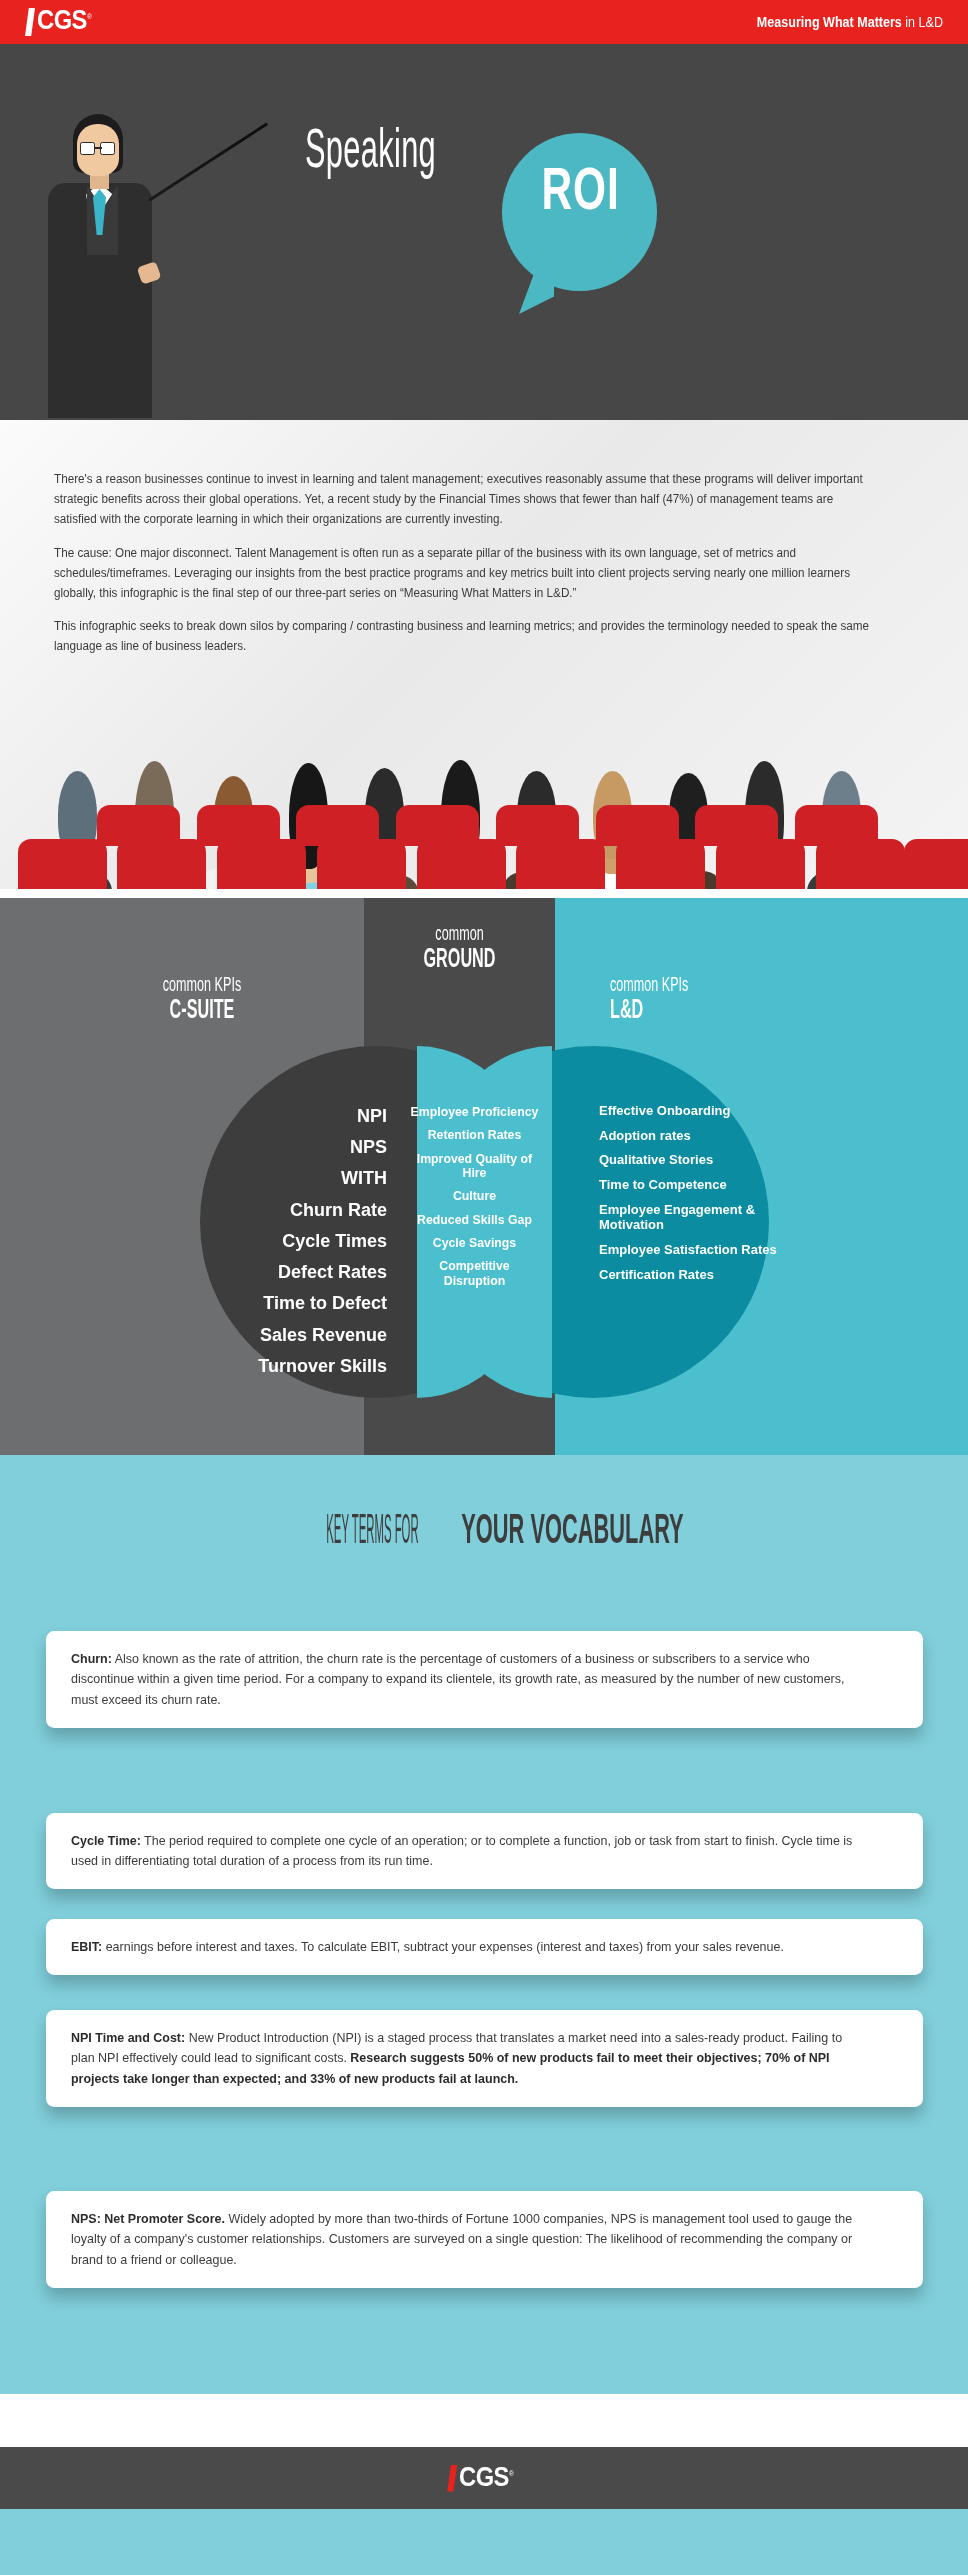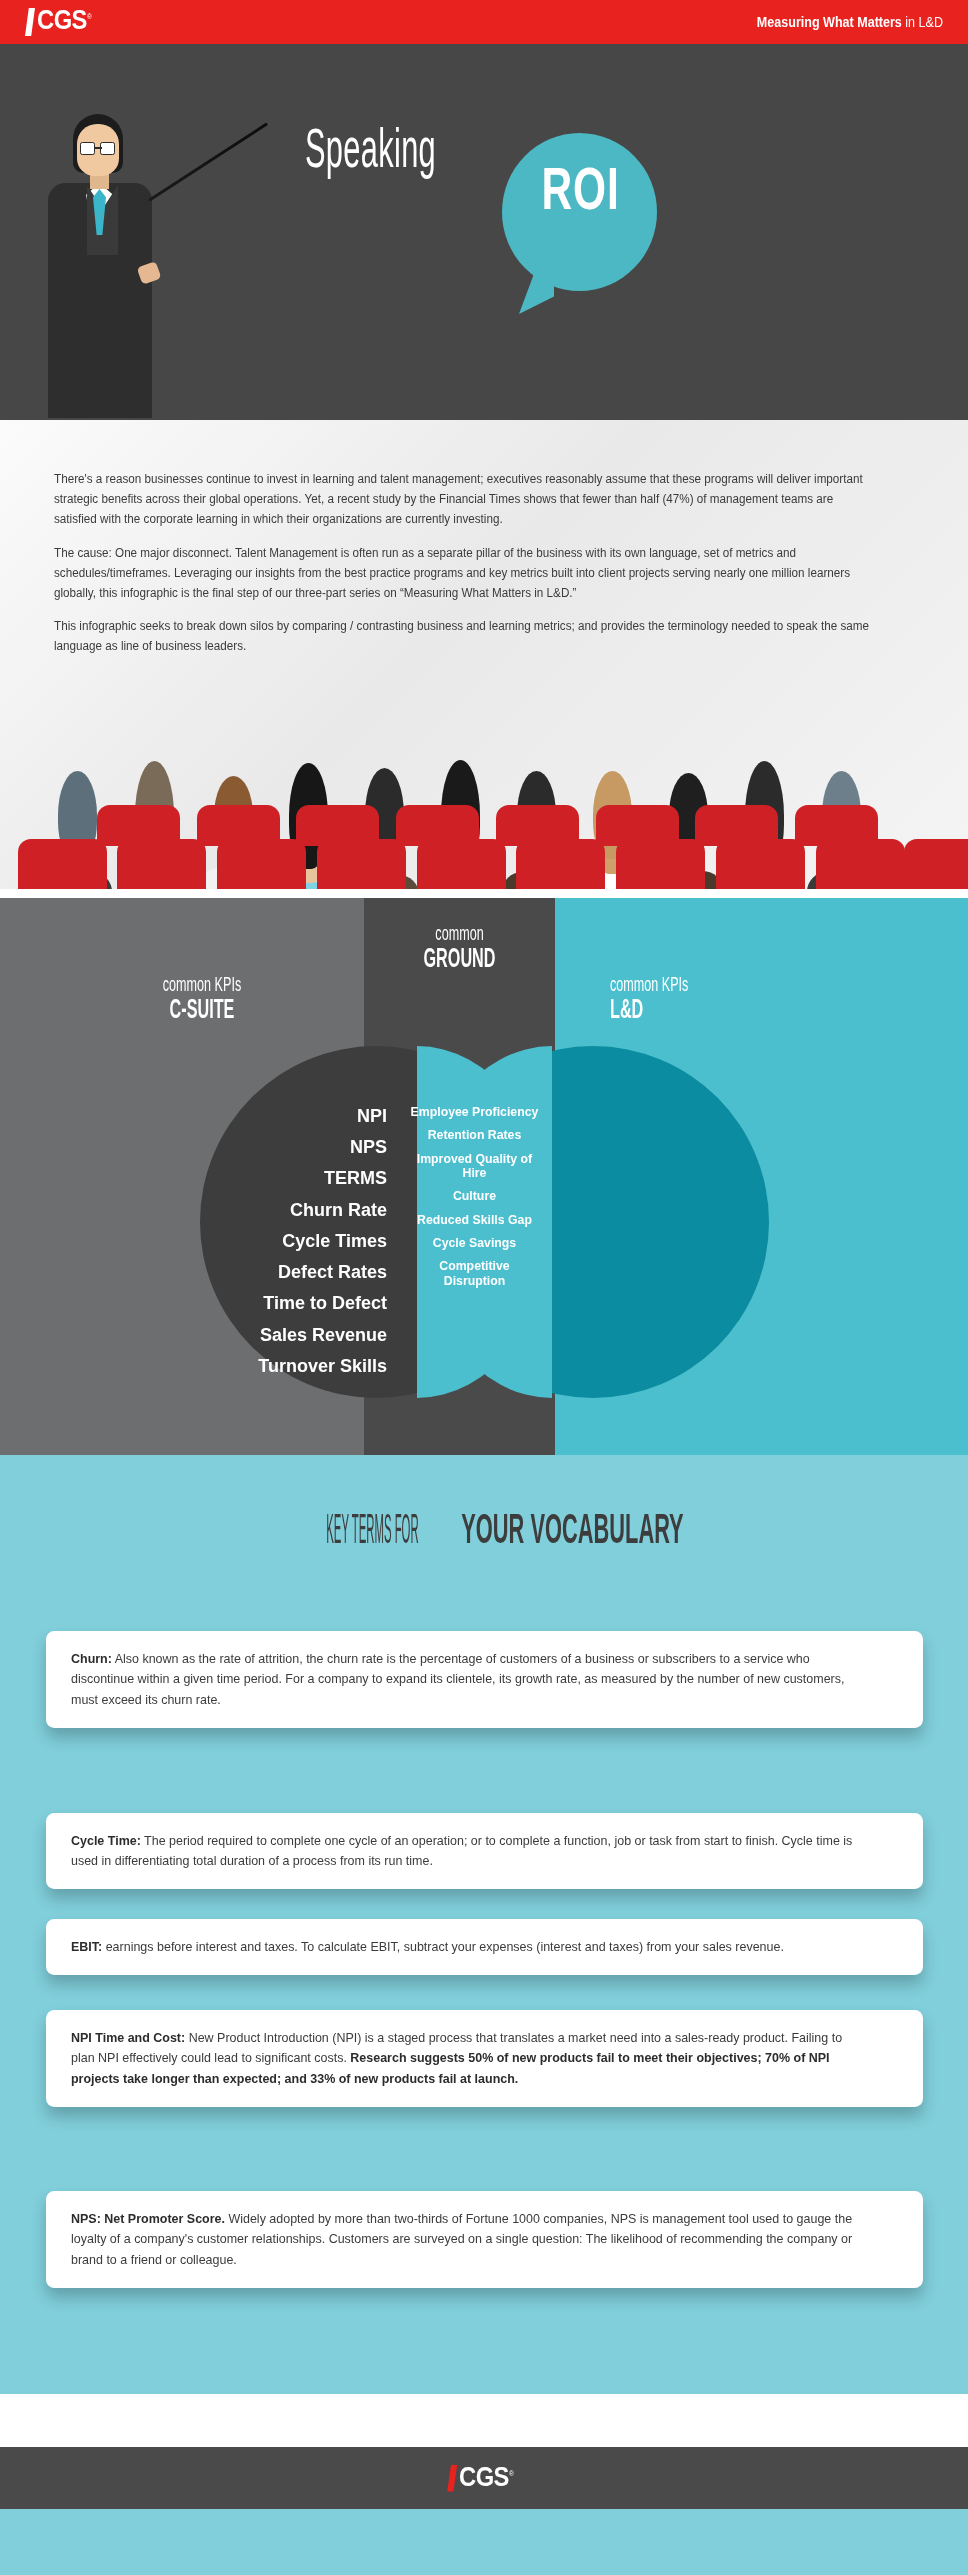--- a/index.html
+++ b/index.html
@@ -331,37 +331,46 @@
       <span class="vh-big">C-SUITE</span>
     </div>
     <div class="venn-hdr-right">
       <span class="vh-small" style="transform-origin:left">common KPIs</span>
       <span class="vh-big" style="transform-origin:left">L&amp;D</span>
     </div>
 
     <ul class="kpi-list kpi-left" id="kpi-left">
         <li>NPI</li>
         <li>NPS</li>
-        <li>TERMS</li>
+        <li>WITH</li>
         <li>Churn Rate</li>
         <li>Cycle Times</li>
         <li>Defect Rates</li>
         <li>Time to Defect</li>
         <li>Sales Revenue</li>
         <li>Turnover Skills</li>
       </ul>
     <ul class="kpi-list kpi-mid" id="kpi-mid">
         <li>Employee Proficiency</li>
         <li>Retention Rates</li>
         <li>Improved Quality of Hire</li>
         <li>Culture</li>
         <li>Reduced Skills Gap</li>
         <li>Cycle Savings</li>
         <li>Competitive Disruption</li>
       </ul>
+    <ul class="kpi-list kpi-right" id="kpi-right">
+        <li>Effective Onboarding</li>
+        <li>Adoption rates</li>
+        <li>Qualitative Stories</li>
+        <li>Time to Competence</li>
+        <li>Employee Engagement &amp; Motivation</li>
+        <li>Employee Satisfaction Rates</li>
+        <li>Certification Rates</li>
+      </ul>
   </div>
 
   <div class="terms">
     <div class="terms-title"><span><span class="lt">KEY TERMS FOR </span><b>YOUR VOCABULARY</b></span></div>
     <div id="cards-host">
         <div class="card" style="top: 176px;">
           <p><b>Churn:</b> Also known as the rate of attrition, the churn rate is the percentage of customers of a business or subscribers to a service who discontinue within a given time period. For a company to expand its clientele, its growth rate, as measured by the number of new customers, must exceed its churn rate.</p>
         </div>
         <div class="card" style="top: 358px;">
           <p><b>Cycle Time:</b> The period required to complete one cycle of an operation; or to complete a function, job or task from start to finish. Cycle time is used in differentiating total duration of a process from its run time.</p>

